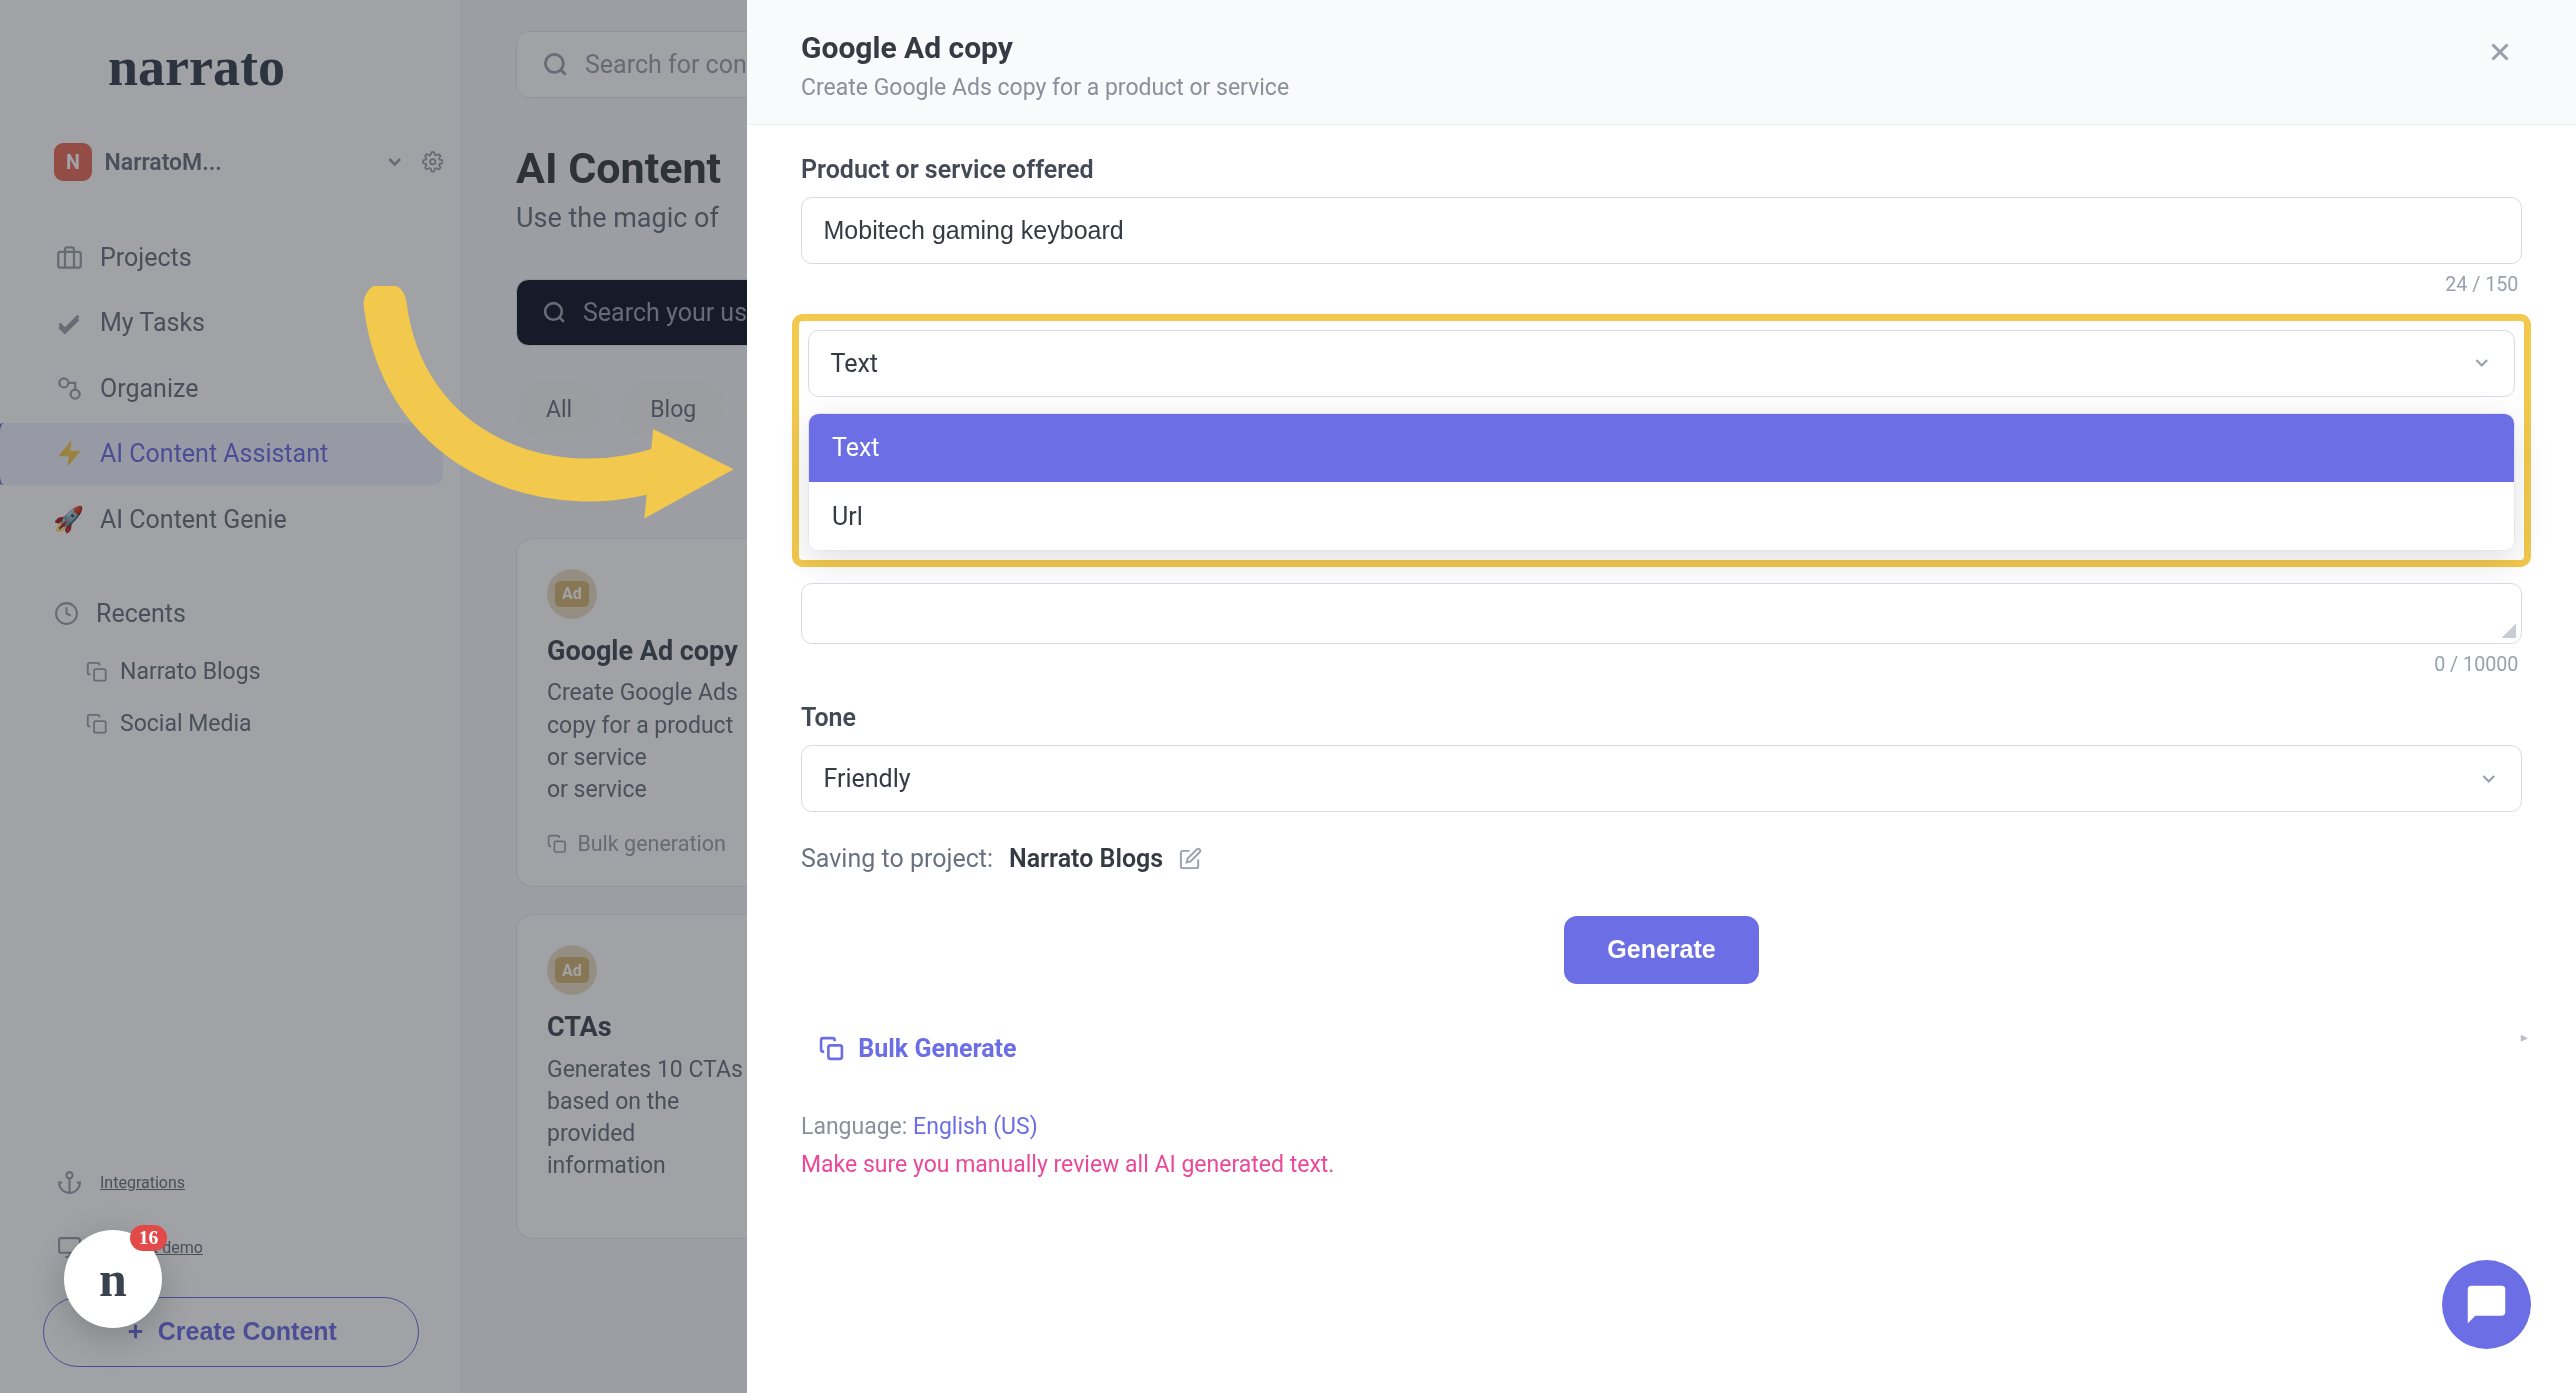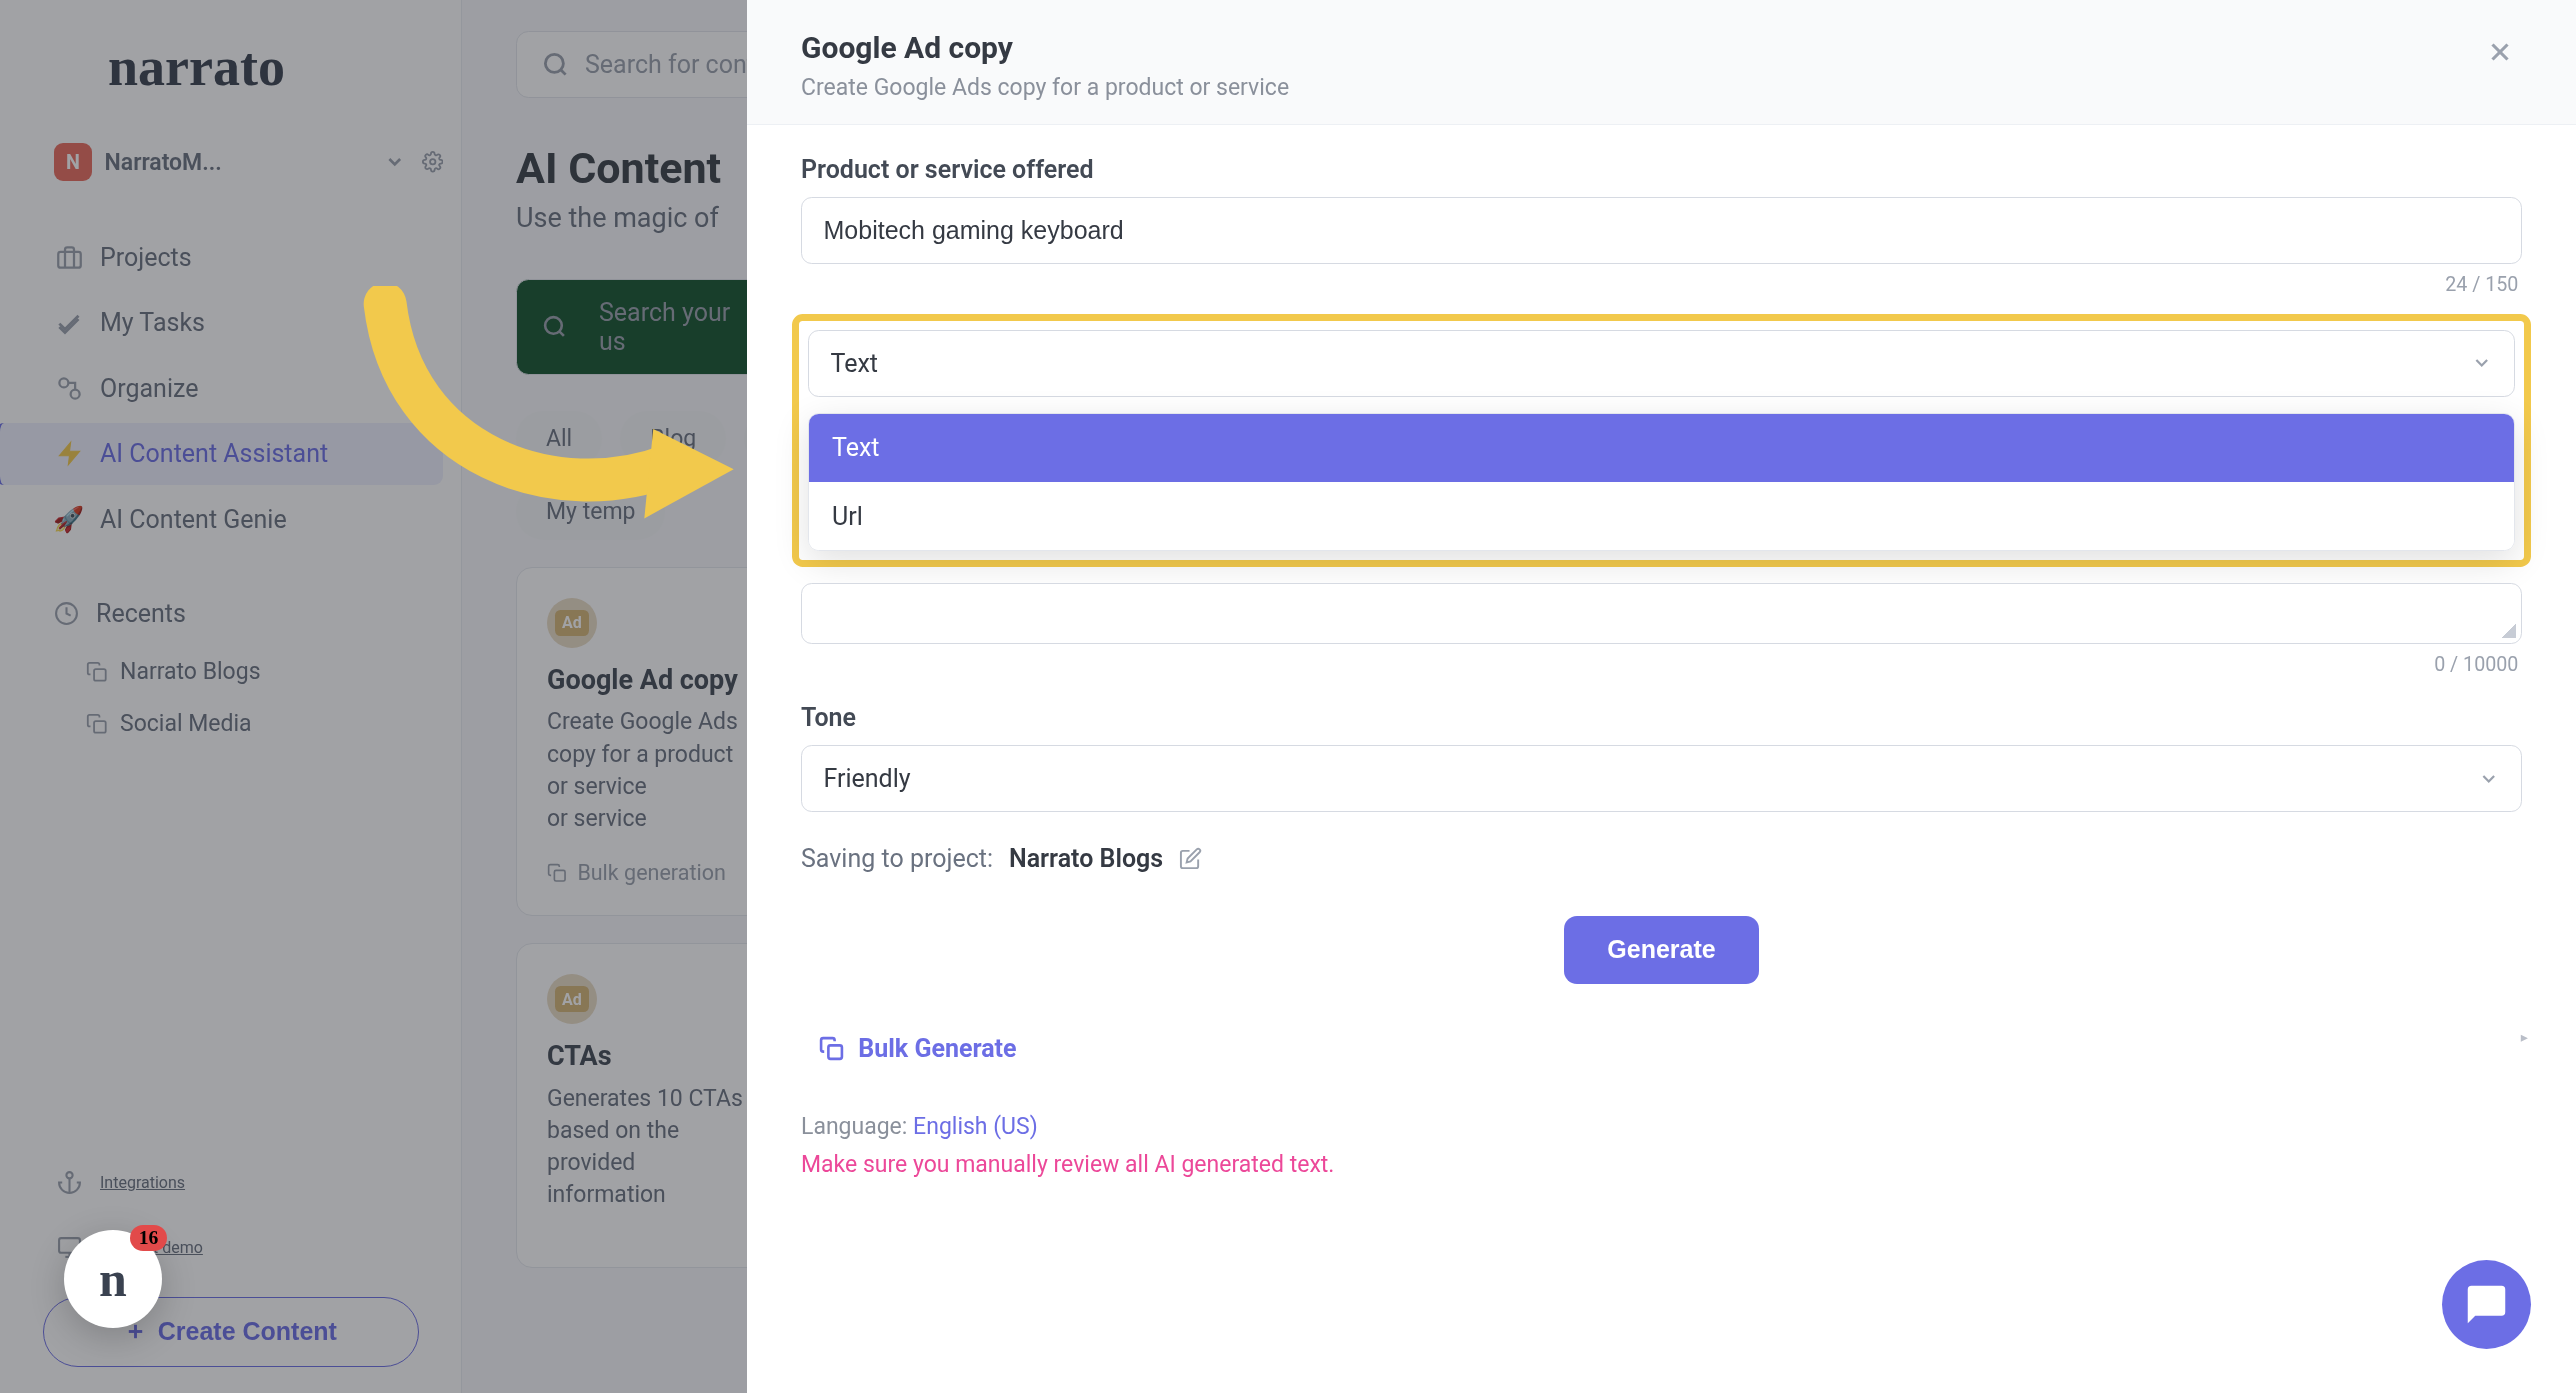--- a/index.html
+++ b/index.html
@@ -74,39 +74,39 @@
   .n-bubble {
     position: absolute; left: 64px; bottom: 66px;
     width: 98px; height:98px; border-radius:50%;
     background:#fff; box-shadow: 0 9px 36px rgba(0,0,0,.2);
     display:flex; align-items:center; justify-content:center;
     font-family: cursive; font-size:50px; font-weight:700; color:#3a4250;
     z-index: 50;
   }
   .badge-count {
     position:absolute; top:-5.4px; right:-5.4px;
-    background:#e24a4a; color:#000000; border-radius:894px;
+    background:#e24a4a; color:#ffffff; border-radius:894px;
     font-size:19.7px; padding:1.8px 9px; font-weight:700;
   }
 
   
   .main {
     position:absolute; left:462px; top:0; right:0; height:100%;
     padding: 21.5px 54px;
   }
   .search-bar {
     display:flex; align-items:center; gap:16px;
     border:1.8px solid #e3e6ec; border-radius:12.5px;
     padding: 18px 25px; font-size:25px; color:#9aa1ad;
     margin: 9px 0 45px 0;
     background:#fff;
   }
   .page-title { font-size:43px; font-weight:700; color:#3a4048; margin-bottom:9px; }
   .page-sub { font-size:27px; color:#6a7280; margin-bottom:45px; }
-  .usecase-search { display:flex; align-items:center; gap:32px; border:1.8px solid #e3e6ec; border-radius:12.5px; padding:18px 25px; font-size:25px; color:#9aa1ad; background:#14532d; margin-bottom:36px; }
+  .usecase-search { display:flex; align-items:center; gap:16px; border:1.8px solid #e3e6ec; border-radius:12.5px; padding:18px 25px; font-size:25px; color:#9aa1ad; background:#0f172a; margin-bottom:36px; }
   .chips { display:flex; gap:18px; margin-bottom:18px; }
   .chip { background:#f5f6f9; border-radius:894px; padding:14.3px 30px; font-size:23px; color:#6a7280; }
   .card {
     border:1.8px solid #e6e8ee; border-radius:16px; padding:30px;
     background:#fff; margin-top:27px;
   }
   .card .chip-ad {
     width:50px; height:50px; border-radius:50%; background:#e9dcc5;
     display:flex; align-items:center; justify-content:center; margin-bottom:16px;
   }

